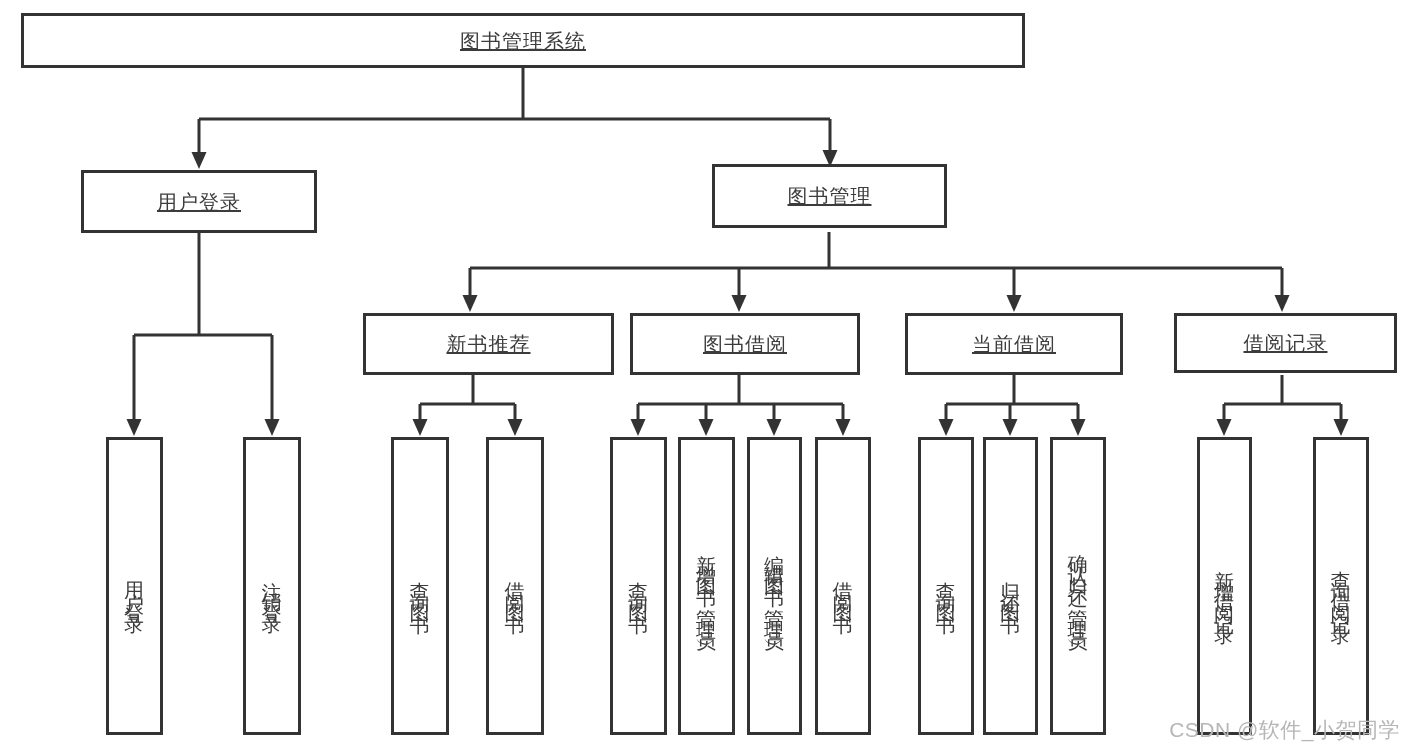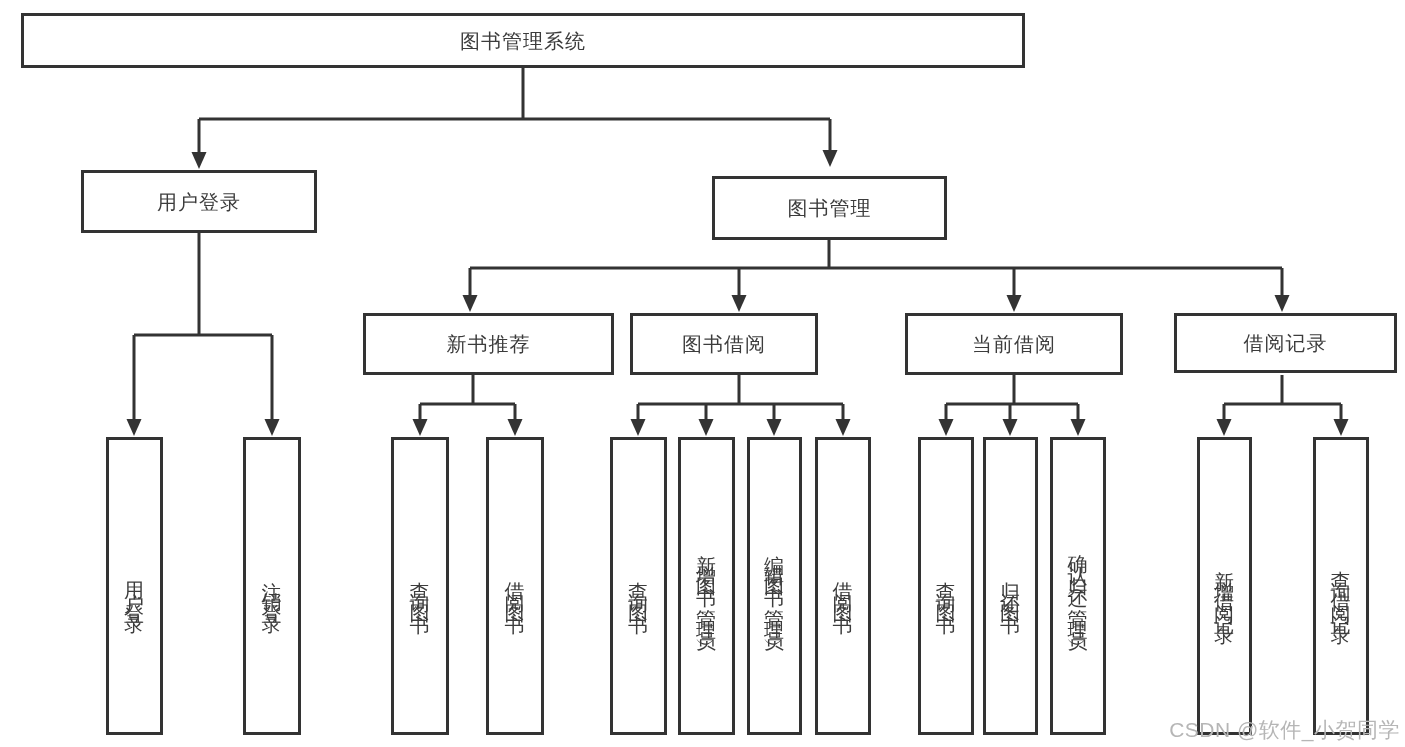--- a/index.html
+++ b/index.html
@@ -15,21 +15,21 @@
   svg.connectors path{stroke:var(--line,#333333);stroke-width:3;fill:none;}
   svg.connectors polygon{fill:var(--line,#333333);stroke:none;}
   .box{
     position:absolute;z-index:2;box-sizing:border-box;
     background:var(--box_fill,#ffffff);
     border:3px solid var(--line,#333333);
     display:flex;align-items:center;justify-content:center;
     font-size:20px;color:var(--text,#3c3c3c);
     text-align:center;line-height:1;
   }
-  .hbox{letter-spacing:1px;}
+  .hbox{letter-spacing:1px;text-decoration:underline;}
   .vbox{
     writing-mode:vertical-rl;
     letter-spacing:11px;
     font-size:20px;
     padding-top:4px;
   }
   .watermark{
     position:absolute;right:5px;bottom:3px;z-index:3;
     font-size:21px;letter-spacing:0.5px;
     color:var(--watermark,#b6b6b6);
@@ -72,24 +72,24 @@
     <polygon points="1070.5,419 1085.5,419 1078,436"></polygon>
 
     <path d="M1282 375 L1282 404 M1224 404 L1341 404 M1224 404 L1224 420 M1341 404 L1341 420"></path>
     <polygon points="1216.5,419 1231.5,419 1224,436"></polygon>
     <polygon points="1333.5,419 1348.5,419 1341,436"></polygon>
   </svg>
 
   <div class="box hbox" style="left:21px;top:13px;width:1004px;height:55px">图书管理系统</div>
 
   <div class="box hbox" style="left:81px;top:170px;width:236px;height:63px">用户登录</div>
-  <div class="box hbox" style="left:712px;top:176px;width:235px;height:64px">图书管理</div>
+  <div class="box hbox" style="left:712px;top:164px;width:235px;height:64px">图书管理</div>
 
   <div class="box hbox" style="left:363px;top:313px;width:251px;height:62px">新书推荐</div>
-  <div class="box hbox" style="left:630px;top:313px;width:188px;height:62px">图书借阅</div>
+  <div class="box hbox" style="left:630px;top:313px;width:230px;height:62px">图书借阅</div>
   <div class="box hbox" style="left:1174px;top:313px;width:223px;height:60px">借阅记录</div>
   <div class="box hbox" style="left:905px;top:313px;width:218px;height:62px">当前借阅</div>
 
   <div class="box vbox" style="left:106px;top:437px;width:57px;height:298px">用户登录</div>
   <div class="box vbox" style="left:243px;top:437px;width:58px;height:298px">注销登录</div>
 
   <div class="box vbox" style="left:391px;top:437px;width:58px;height:298px">查询图书</div>
   <div class="box vbox" style="left:486px;top:437px;width:58px;height:298px">借阅图书</div>
 
   <div class="box vbox" style="left:610px;top:437px;width:57px;height:298px">查询图书</div>

